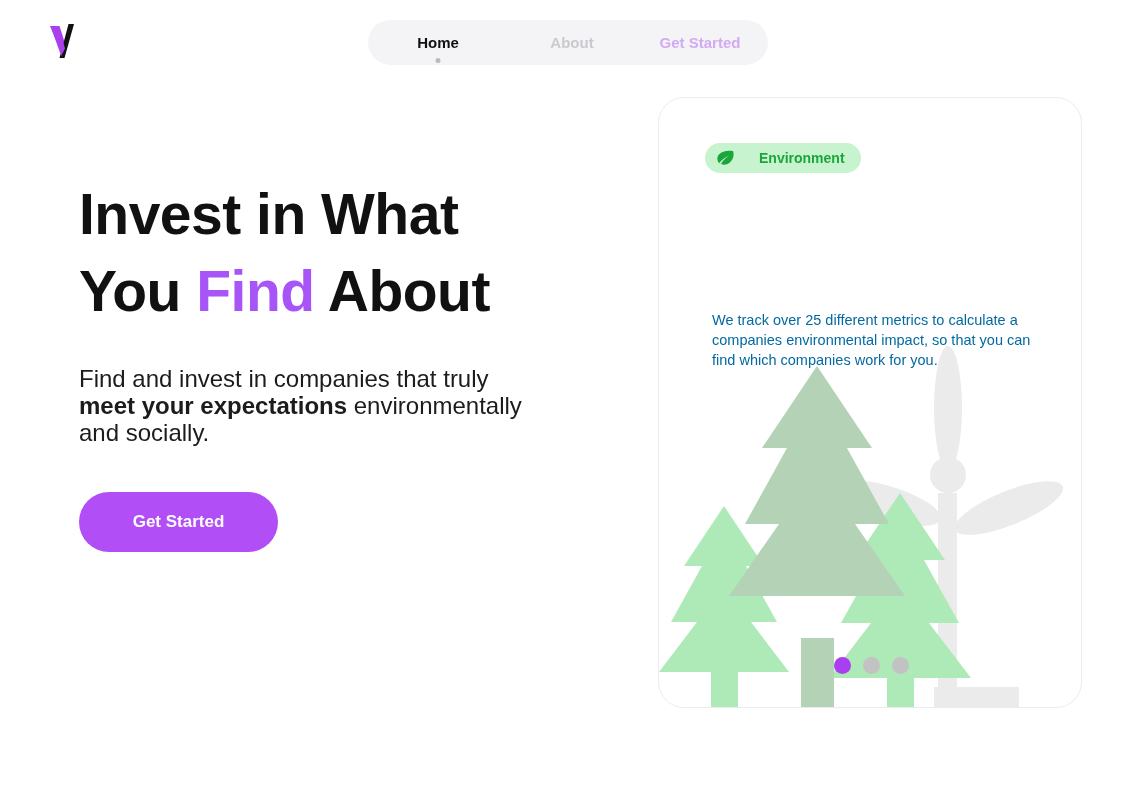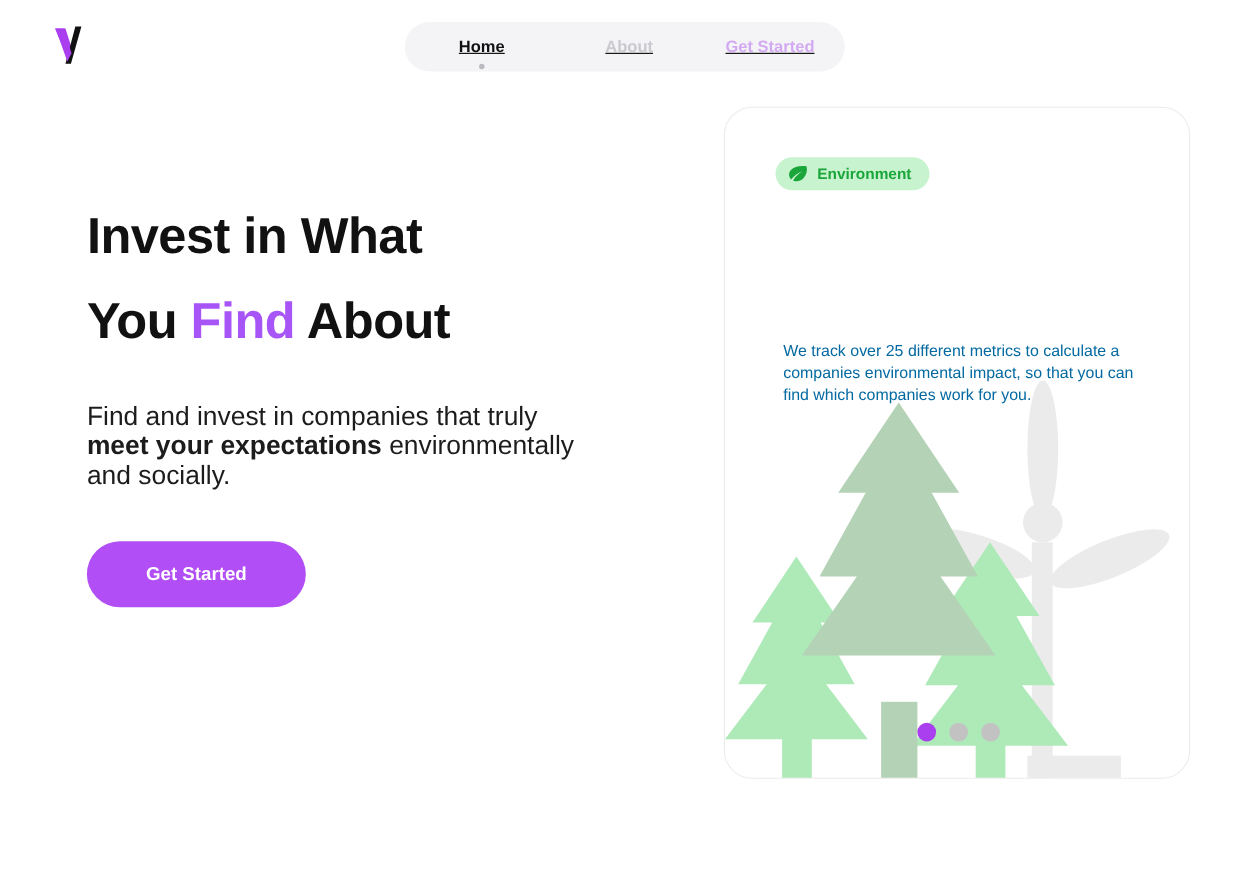--- a/index.html
+++ b/index.html
@@ -39,21 +39,20 @@
   .navbar {
     position: absolute;
     left: 368px;
     top: 20px;
     width: 400px;
     height: 45px;
     background: #f4f4f6;
     border-radius: 23px;
     display: flex;
     align-items: center;
-    text-decoration: underline;
   }
 
   .nav-item {
     position: relative;
     flex: 0 0 auto;
     font-size: 15px;
     text-align: center;
     cursor: pointer;
     white-space: nowrap;
   }
@@ -74,21 +73,21 @@
 
   
   .hero {
     position: absolute;
     left: 79px;
     top: 176px;
     width: 520px;
   }
 
   .hero-title {
-    font-size: 46px;
+    font-size: 57px;
     line-height: 77px;
     font-weight: bold;
     color: #111111;
     letter-spacing: -0.5px;
   }
   .hero-title .accent { color: #a855f7; }
 
   .hero-sub {
     margin-top: 35px;
     font-size: 24px;
@@ -129,21 +128,21 @@
   }
 
   .badge {
     position: absolute;
     left: 46px;
     top: 45px;
     height: 30px;
     padding: 0 16px 0 11px;
     display: flex;
     align-items: center;
-    gap: 8px;
+    gap: 24px;
     background: #c8f3cf;
     border-radius: 15px;
   }
   .badge-icon { display: flex; align-items: center; }
   .badge-label {
     font-size: 14px;
     font-weight: bold;
     color: #1aa63a;
     white-space: nowrap;
   }

